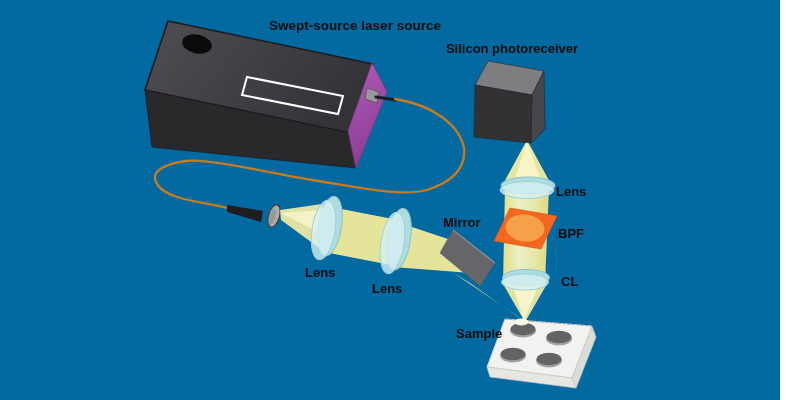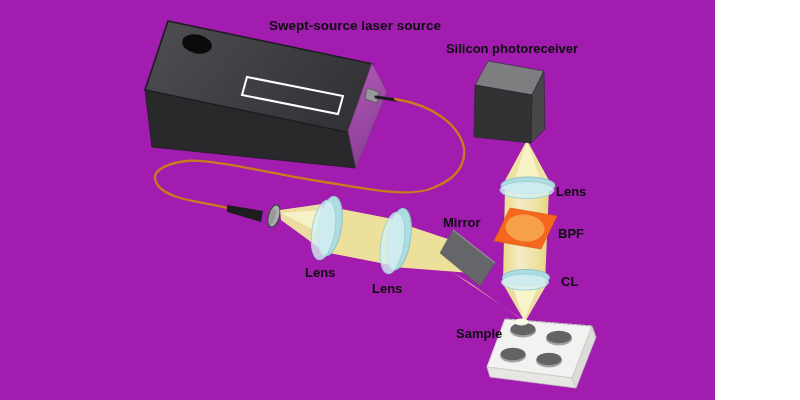--- a/index.html
+++ b/index.html
@@ -1,16 +1,16 @@
 <!DOCTYPE html>
 <html><head>
 <meta charset="utf-8">
 <style>
   html,body{margin:0;padding:0;background:#ffffff;}
-  .stage{width:715px;height:400px;background:#a21caf;position:relative;overflow:hidden;}
+  .stage{width:780px;height:400px;background:#0369a1;position:relative;overflow:hidden;}
   svg{display:block;}
   text{font-family:"Liberation Sans", sans-serif;font-weight:bold;font-size:13px;fill:#0d0d0d;}
   .lbl-big{font-size:13.5px;}
 </style>
 </head>
 <body>
 
 <div class="stage">
 <svg width="800" height="400" viewBox="0 0 800 400">
   <defs>

